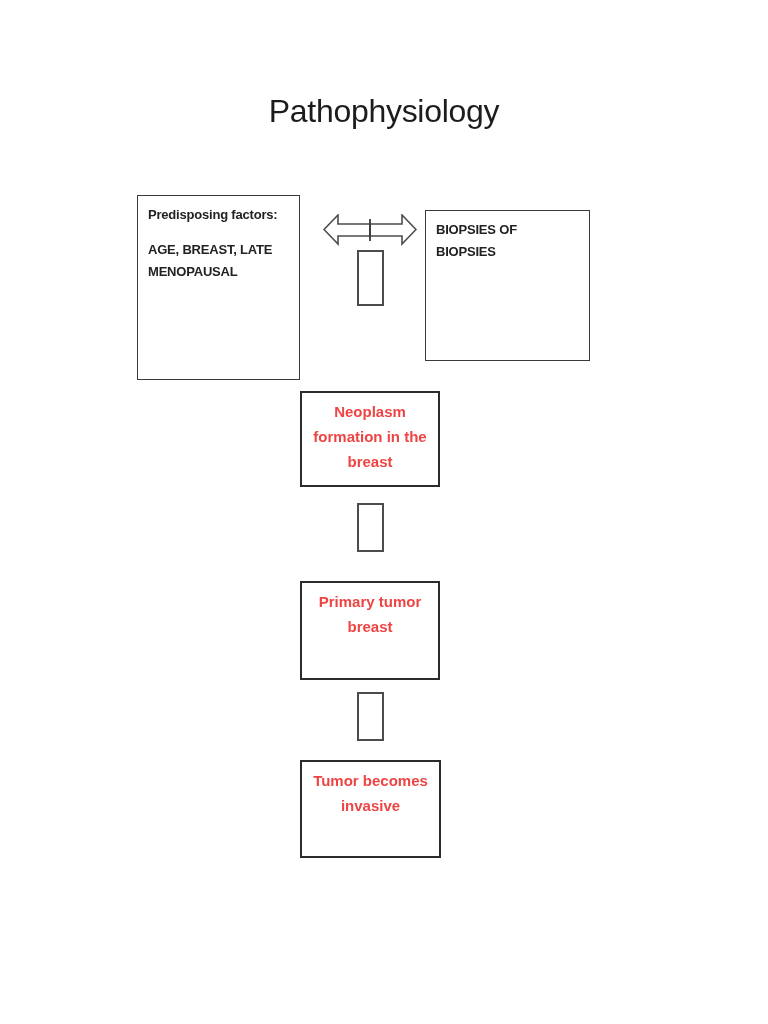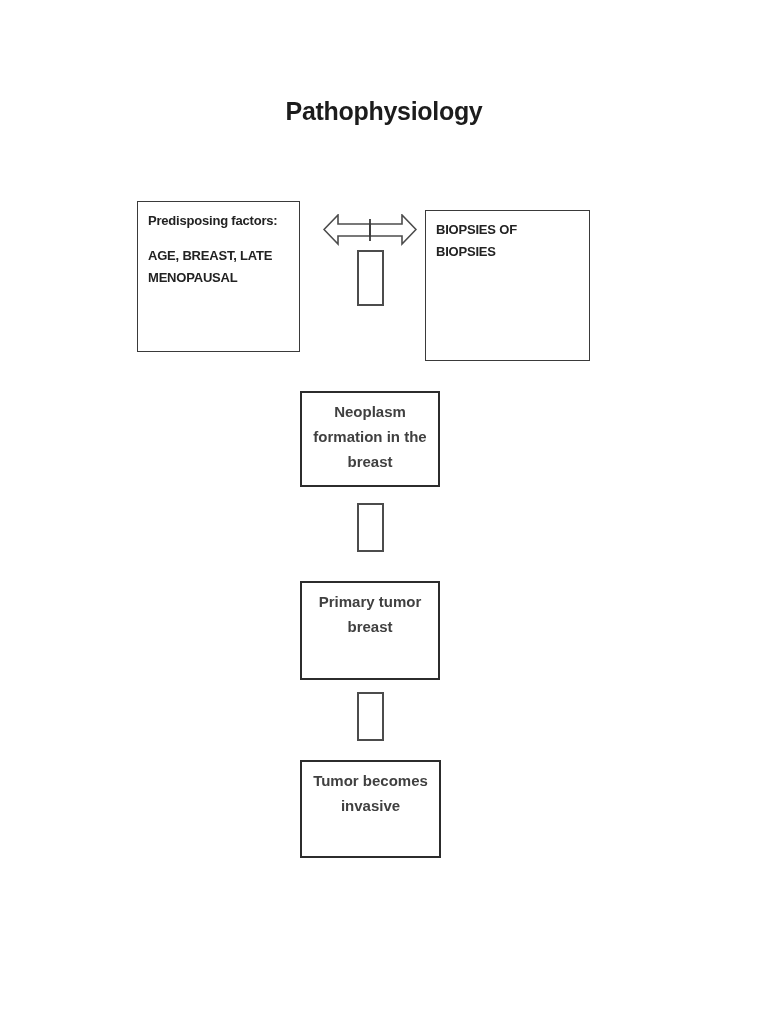--- a/index.html
+++ b/index.html
@@ -16,35 +16,35 @@
     width: 768px;
     height: 1024px;
     background: #ffffff;
   }
   .title {
     position: absolute;
     left: 0;
     right: 0;
     top: 94px;
     text-align: center;
-    font-size: 25px;
+    font-size: 32px;
     line-height: 34px;
-    font-weight: 700;
+    font-weight: 400;
     color: #1c1c1c;
     letter-spacing: -0.3px;
   }
   .factor-box {
     position: absolute;
     box-sizing: border-box;
     border: 1.5px solid #3a3a3a;
     background: #ffffff;
     padding: 8px 10px;
     color: #222222;
   }
-  .factor-box.left  { left: 137px; top: 201px; width: 163px; height: 151px; }
+  .factor-box.left  { left: 137px; top: 195px; width: 163px; height: 185px; }
   .factor-box.right { left: 425px; top: 210px; width: 165px; height: 151px; }
   .factor-heading {
     font-size: 13px;
     font-weight: 700;
     line-height: 22px;
     letter-spacing: -0.2px;
     margin: 0 0 13px 0;
   }
   .factor-line {
     font-size: 13px;
@@ -54,21 +54,21 @@
   }
   .process-box {
     position: absolute;
     box-sizing: border-box;
     left: 300px;
     width: 140px;
     border: 2px solid #2c2c2c;
     background: #ffffff;
     padding-top: 6px;
     text-align: center;
-    color: #404040;
+    color: #ef4444;
   }
   .process-box.neoplasm { top: 391px; height: 96px; }
   .process-box.primary  { top: 581px; height: 99px; }
   .process-box.tumor    { top: 760px; width: 141px; height: 98px; }
   .process-line {
     font-size: 15px;
     font-weight: 700;
     line-height: 25px;
   }
   .connector-rect {

